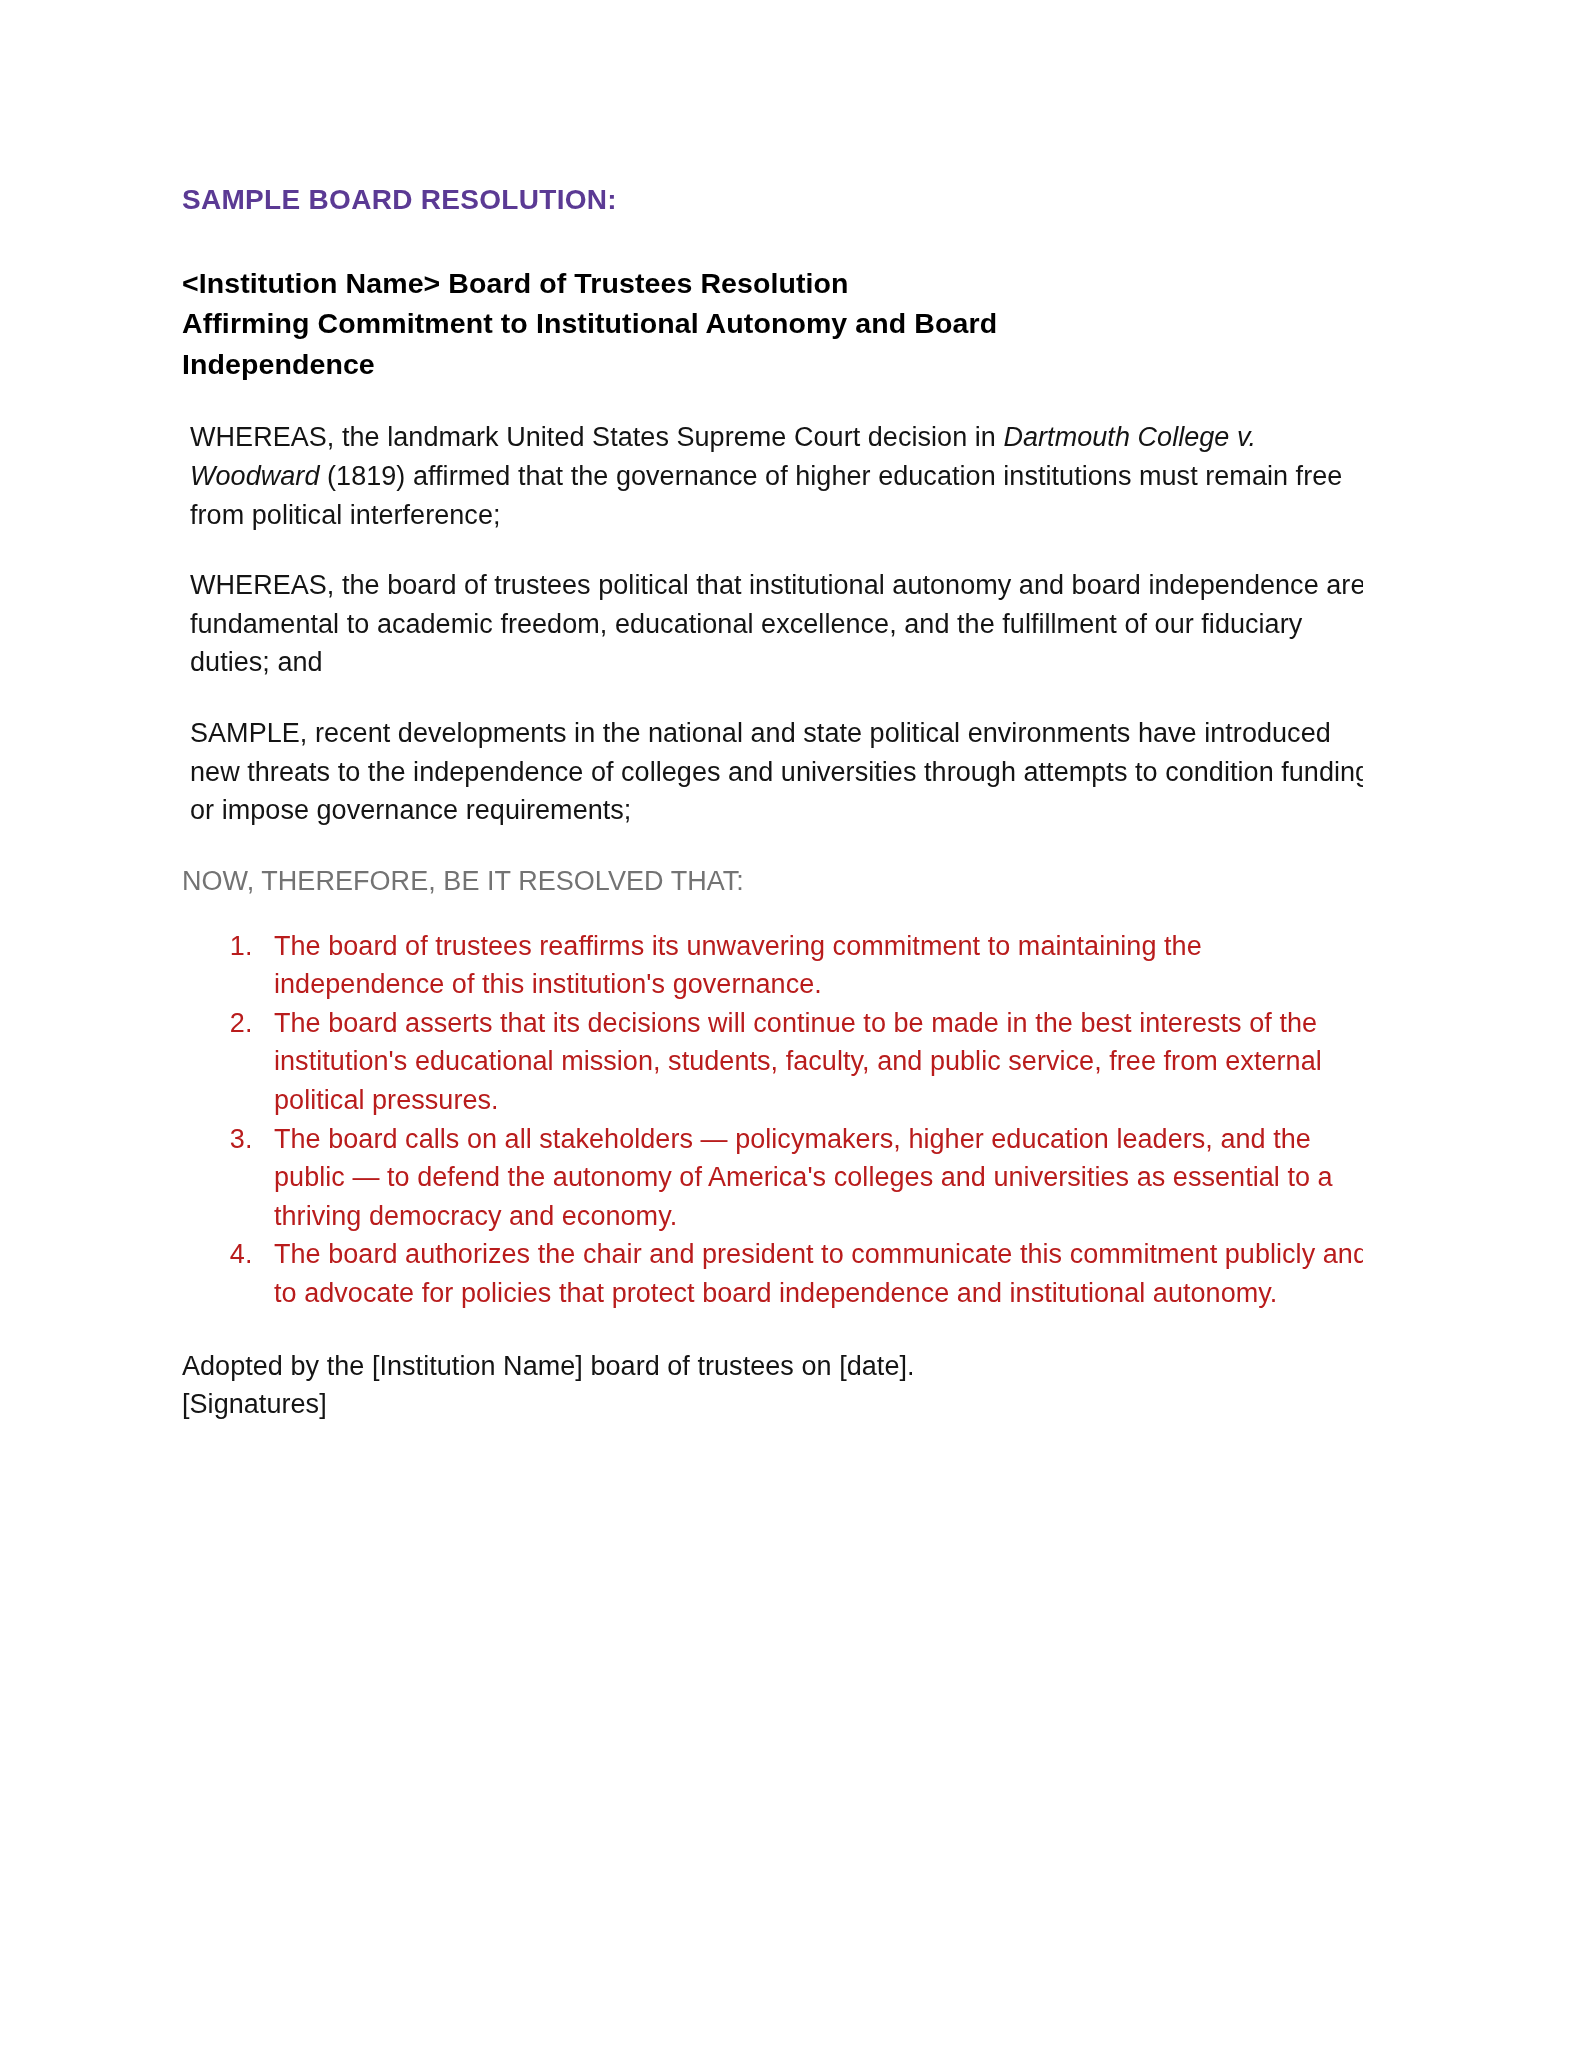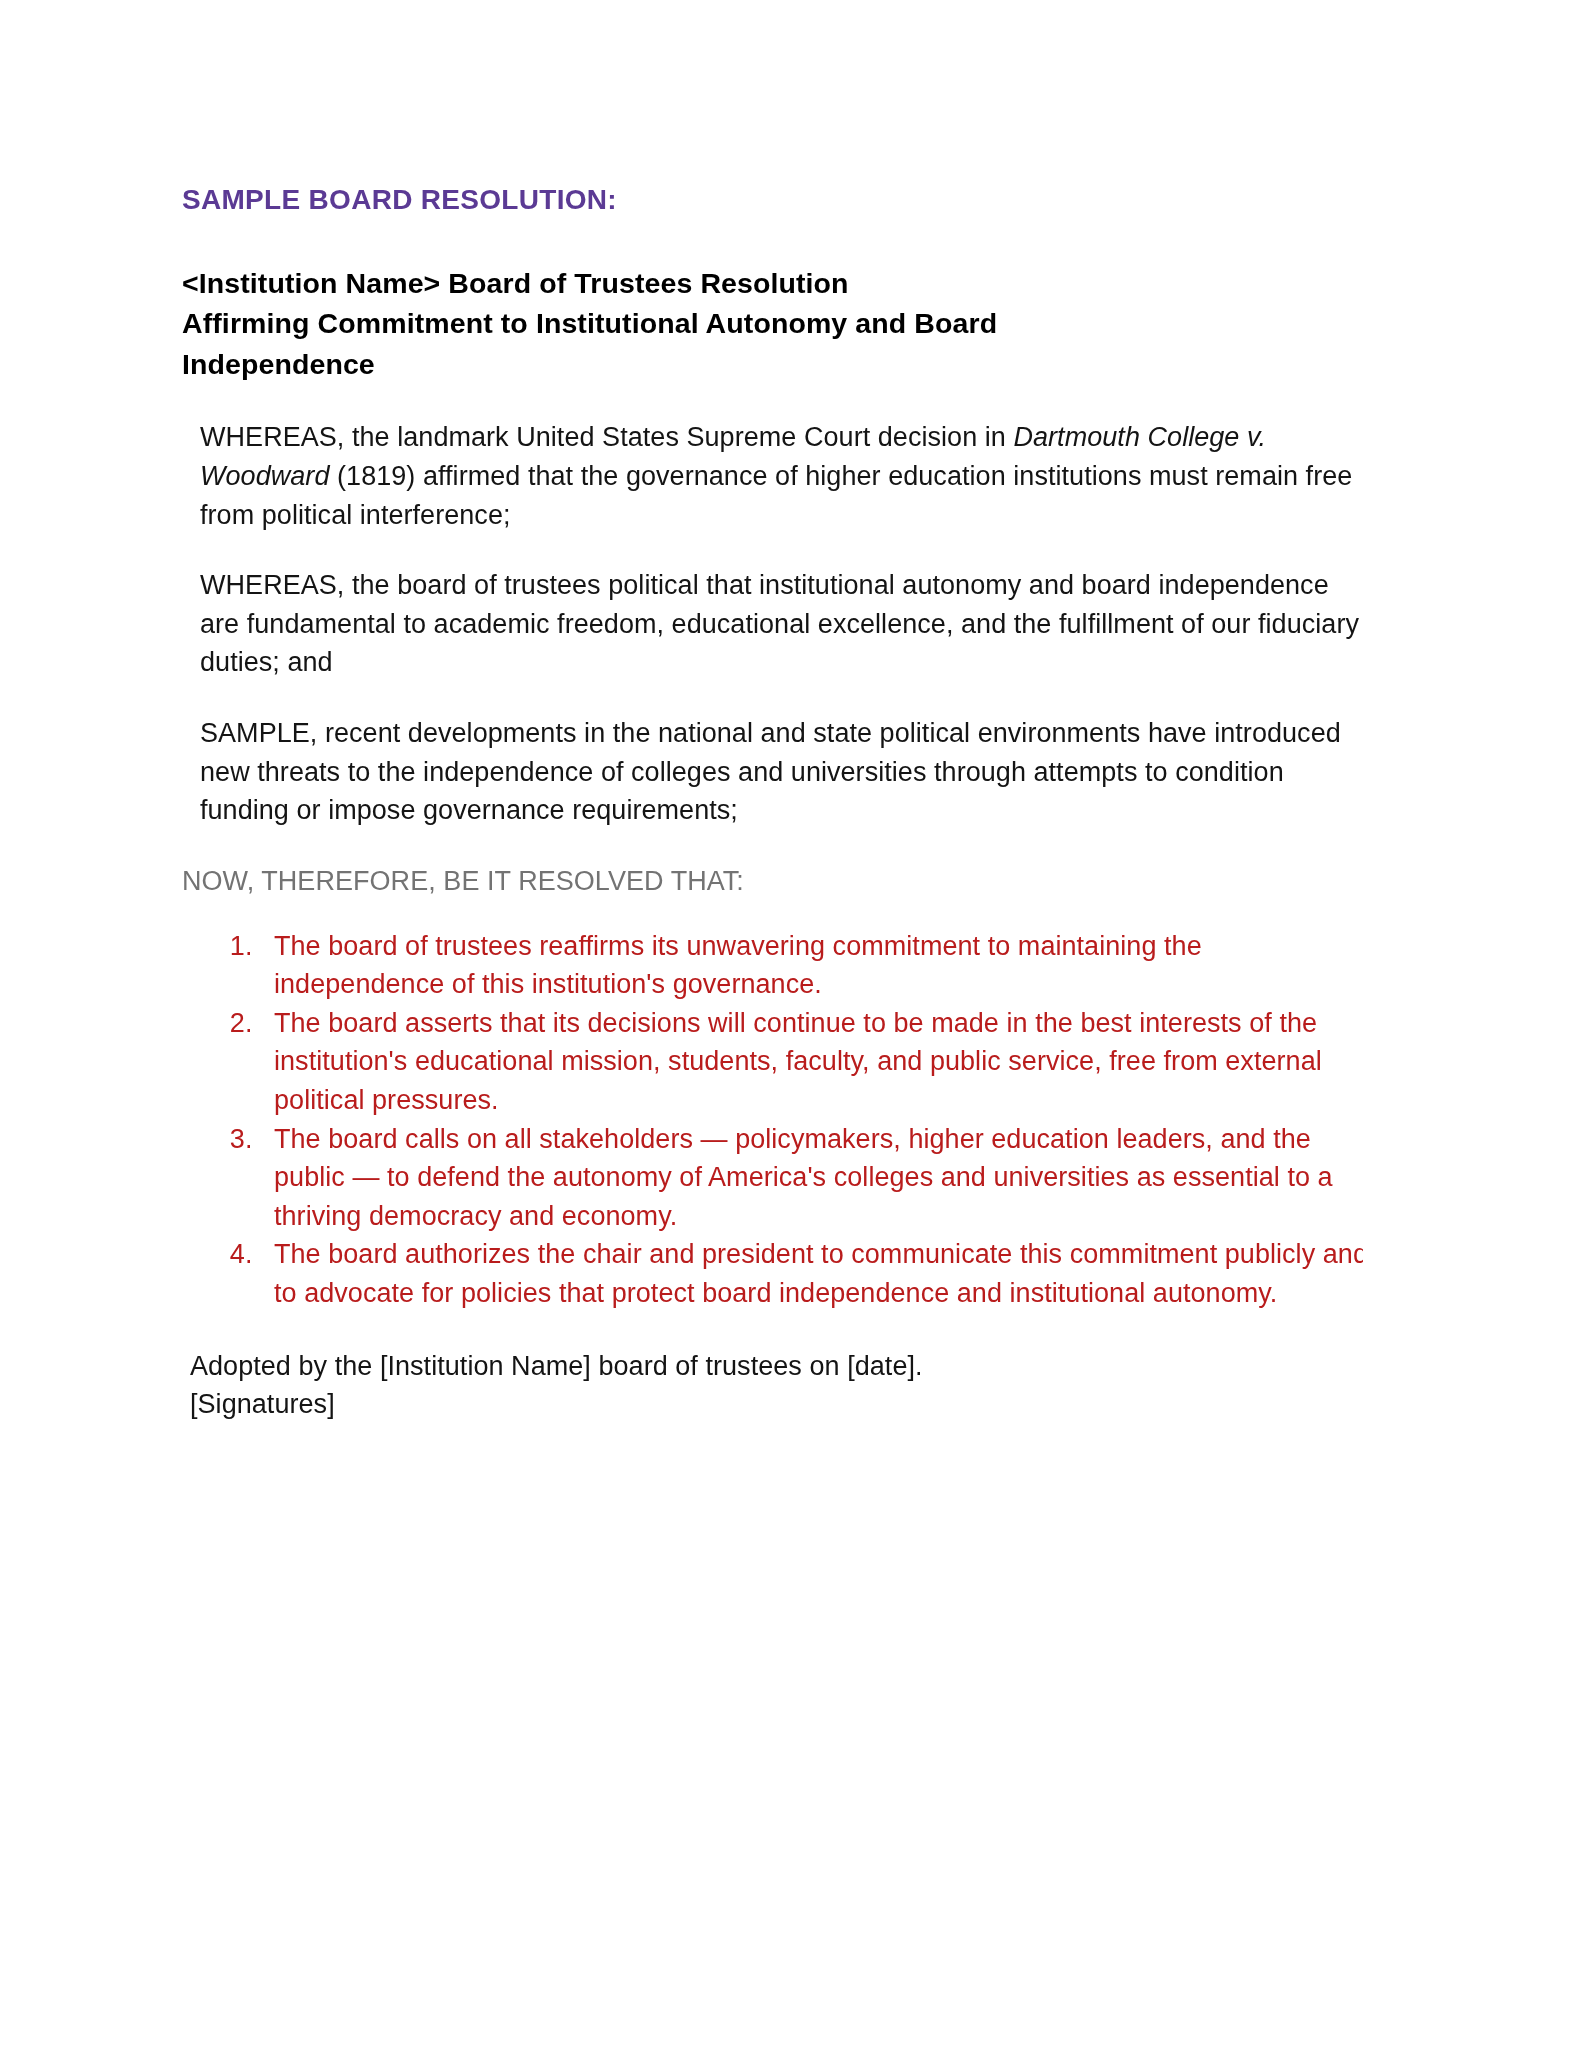--- a/index.html
+++ b/index.html
@@ -42,21 +42,21 @@
     line-height: 1.42;
     margin: 0 0 34px 0;
     letter-spacing: 0.1px;
     max-width: 1050px;
   }
 
   .para {
     font-size: 27px;
     line-height: 1.43;
     color: #141414;
-    margin: 0 0 32px 18px;
+    margin: 0 0 32px 8px;
     letter-spacing: 0.05px;
     font-weight: 300;
   }
   .para em {
     font-style: italic;
   }
 
   .resolved-line {
     font-size: 27px;
     line-height: 1.43;
@@ -81,21 +81,21 @@
     padding-left: 14px;
     margin-bottom: 0;
   }
 
   .closing {
     font-size: 27px;
     line-height: 1.43;
     color: #141414;
     letter-spacing: 0.05px;
     font-weight: 300;
-    margin: 8px;
+    margin: 0;
   }
 </style>
 </head>
 <body>
 
 <div class="page">
   <div class="content">
 
     <h1 class="section-label">SAMPLE BOARD RESOLUTION:</h1>
 

